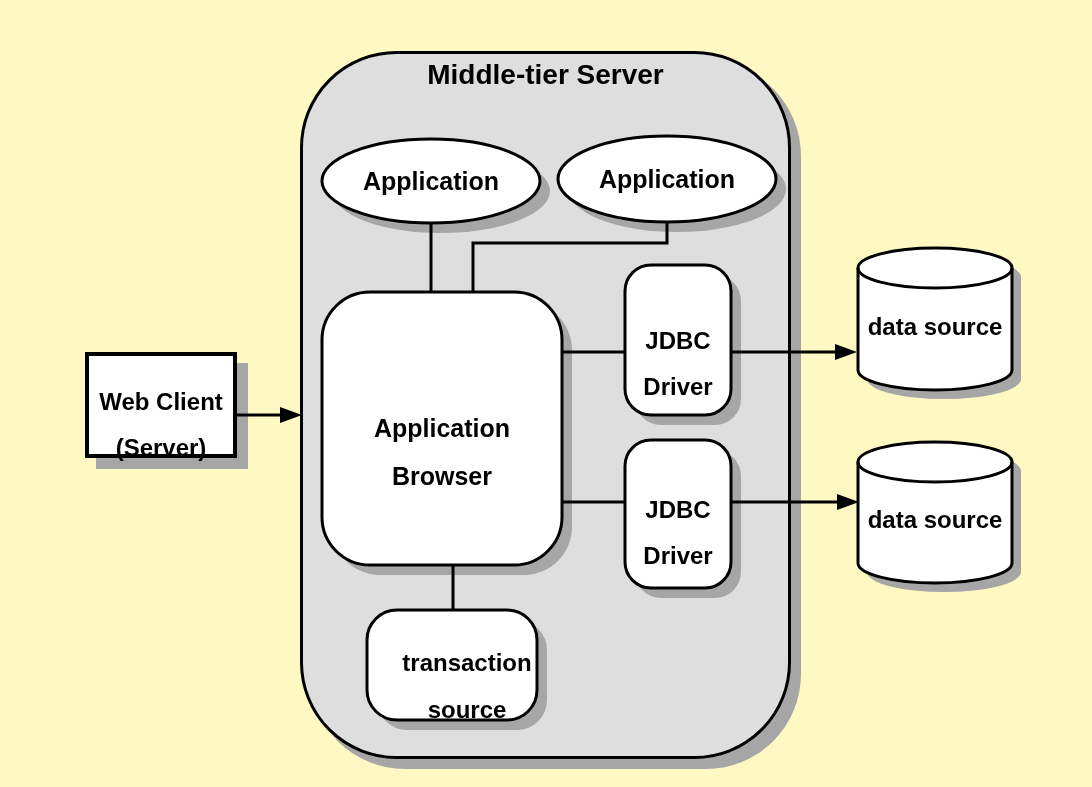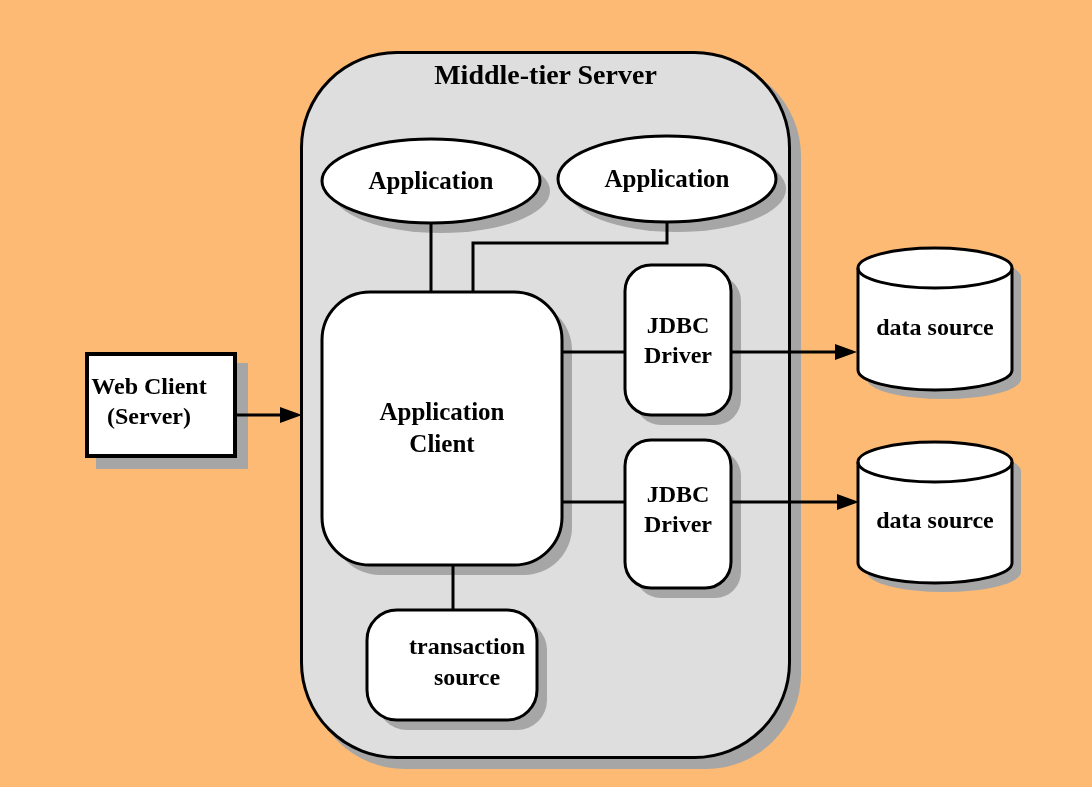--- a/index.html
+++ b/index.html
@@ -4,45 +4,45 @@
 <style>
   html, body {
     margin: 0;
     padding: 0;
     background: #ffffff;
   }
   .canvas {
     position: relative;
     width: 1092px;
     height: 787px;
-    background: #fdba74;
-    font-family: Liberation Serif, serif;
+    background: #fef9c3;
+    font-family: Liberation Sans, sans-serif;
     overflow: hidden;
   }
   .canvas svg {
     position: absolute;
     left: 0;
     top: 0;
   }
   .lbl {
     position: absolute;
     text-align: center;
     font-weight: bold;
     color: #000000;
     pointer-events: none;
   }
-  .lbl span { display: block; }
+  .lbl span { display: block; margin-top: 16px; }
   .title-lbl       { left: 300px; top: 60px;  width: 491px; font-size: 28px; line-height: 30px; }
   .app1-lbl        { left: 322px; top: 166px; width: 218px; font-size: 25px; line-height: 30px; }
   .app2-lbl        { left: 558px; top: 164px; width: 218px; font-size: 25px; line-height: 30px; }
   .appserver-lbl   { left: 322px; top: 396px; width: 240px; font-size: 25px; line-height: 32px; }
   .jdbc1-lbl       { left: 625px; top: 310px; width: 106px; font-size: 24px; line-height: 30px; }
   .jdbc2-lbl       { left: 625px; top: 479px; width: 106px; font-size: 24px; line-height: 30px; }
   .tm-lbl          { left: 367px; top: 631px; width: 200px; font-size: 24px; line-height: 31px; }
-  .webclient-lbl   { left: 73px;  top: 371px; width: 152px; font-size: 24px; line-height: 30px; }
+  .webclient-lbl   { left: 85px;  top: 371px; width: 152px; font-size: 24px; line-height: 30px; }
   .ds1-lbl         { left: 858px; top: 313px; width: 154px; font-size: 24px; line-height: 28px; }
   .ds2-lbl         { left: 858px; top: 506px; width: 154px; font-size: 24px; line-height: 28px; }
 </style>
 </head>
 <body>
 
 <div class="canvas">
 
   <svg width="1092" height="787" viewBox="0 0 1092 787">
 
@@ -98,21 +98,21 @@
   </svg>
 
   <div class="lbl title-lbl">Middle-tier Server</div>
 
   <div class="lbl app1-lbl">Application</div>
 
   <div class="lbl app2-lbl">Application</div>
 
   <div class="lbl appserver-lbl">
     <span>Application</span>
-    <span>Client</span>
+    <span>Browser</span>
   </div>
 
   <div class="lbl jdbc1-lbl">
     <span>JDBC</span>
     <span>Driver</span>
   </div>
 
   <div class="lbl jdbc2-lbl">
     <span>JDBC</span>
     <span>Driver</span>

